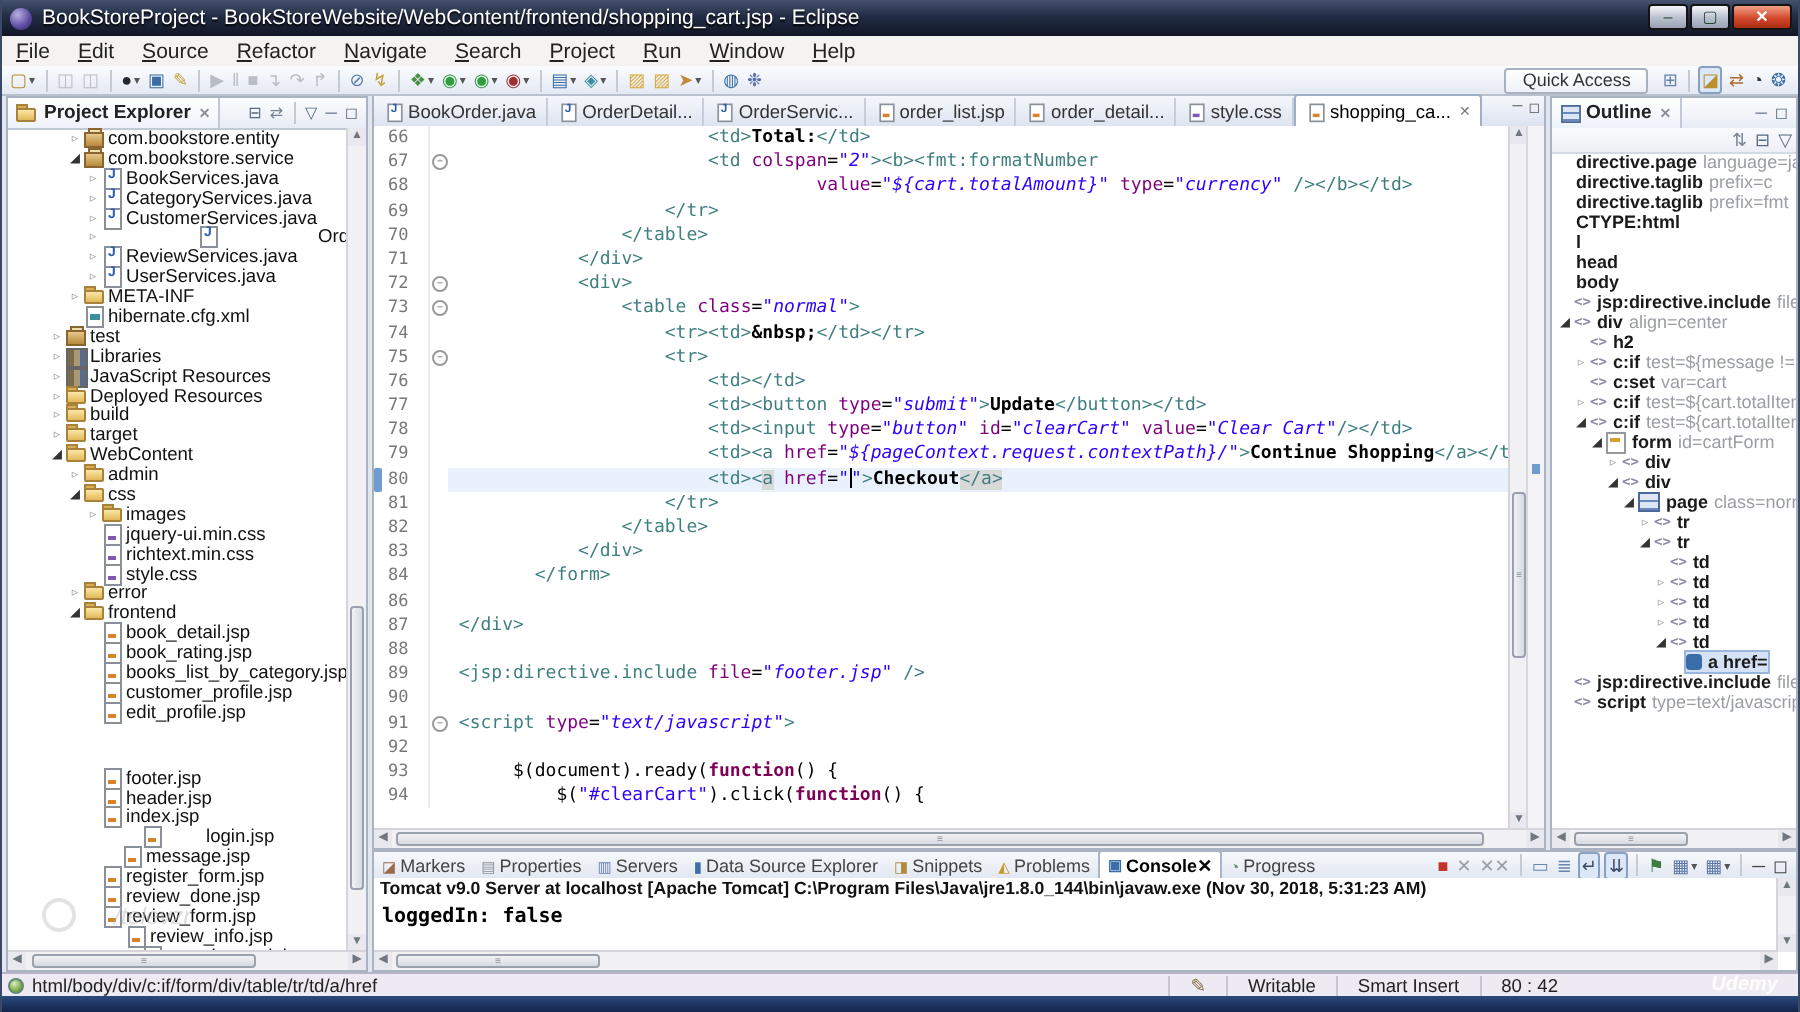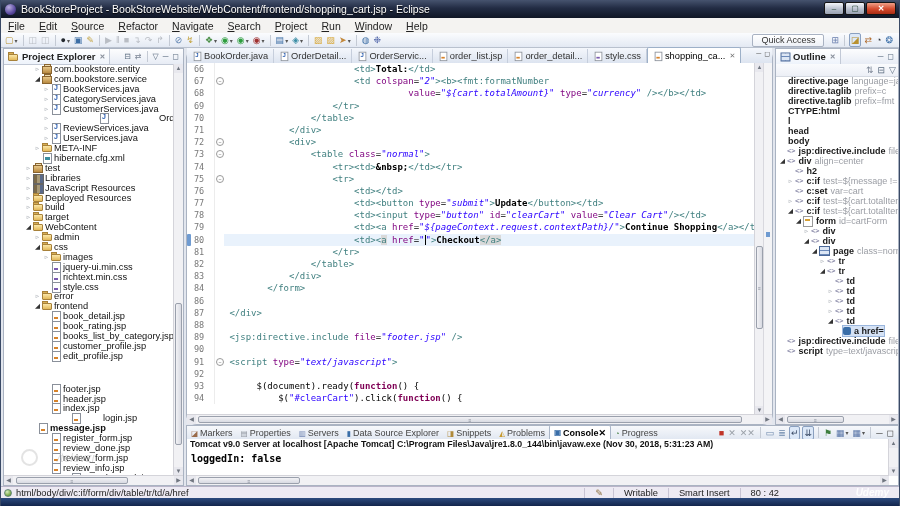--- a/index.html
+++ b/index.html
@@ -501,41 +501,41 @@
         <div class="trow" style="padding-left: 38px;">
           <span class="arr"></span>
           <span class="ic ic-jsp"></span>
           <span class="lbl">index.jsp</span>
         </div>
         <div class="trow" style="padding-left: 38px; gap: 20px;">
           <span class="arr"></span>
           <span class="ic ic-jsp"></span>
           <span class="lbl">login.jsp</span>
         </div>
-        <div class="trow" style="padding-left: 25px; font-weight: bold;">
+        <div class="trow" style="padding-left: 48px;">
           <span class="arr"></span>
           <span class="ic ic-jsp"></span>
           <span class="lbl">message.jsp</span>
         </div>
         <div class="trow" style="padding-left: 38px;">
           <span class="arr"></span>
           <span class="ic ic-jsp"></span>
           <span class="lbl">register_form.jsp</span>
         </div>
         <div class="trow" style="padding-left: 38px;">
           <span class="arr"></span>
           <span class="ic ic-jsp"></span>
           <span class="lbl">review_done.jsp</span>
         </div>
         <div class="trow" style="padding-left: 38px;">
           <span class="arr"></span>
           <span class="ic ic-jsp"></span>
           <span class="lbl">review_form.jsp</span>
         </div>
-        <div class="trow" style="padding-left: 38px;">
+        <div class="trow" style="padding-left: 50px;">
           <span class="arr"></span>
           <span class="ic ic-jsp"></span>
           <span class="lbl">review_info.jsp</span>
         </div>
         <div class="trow" style="padding-left: 38px; margin-left: 20px;">
           <span class="arr"></span>
           <span class="ic ic-jsp"></span>
           <span class="lbl">search_result.jsp</span>
         </div>
         <div class="trow sel" style="padding-left: 38px;">
@@ -556,21 +556,21 @@
     </div>
     <div class="hsb">
       <div class="sb-arrow" style="left:0;">◀</div>
       <div class="sb-thumb" style="left:12px;width:110px;">
           <span class="grip">≡</span>
         </div>
       <div class="sb-arrow" style="right:0;left:auto;">▶</div>
     </div>
   </div>
 
-  <div class="panel" style="left:185px;top:48px;width:587px;height:377px;border-top:none;background:#eef1f7;border-radius:11px;">
+  <div class="panel" style="left:185px;top:48px;width:587px;height:377px;border-top:none;background:#eef1f7;">
     <div class="etabs" id="etabs">
         <div class="etab">
           <span class="ic ic-java"></span>
           <span>BookOrder.java</span>
         </div>
         <div class="etab">
           <span class="ic ic-java"></span>
           <span>OrderDetail...</span>
         </div>
         <div class="etab">

